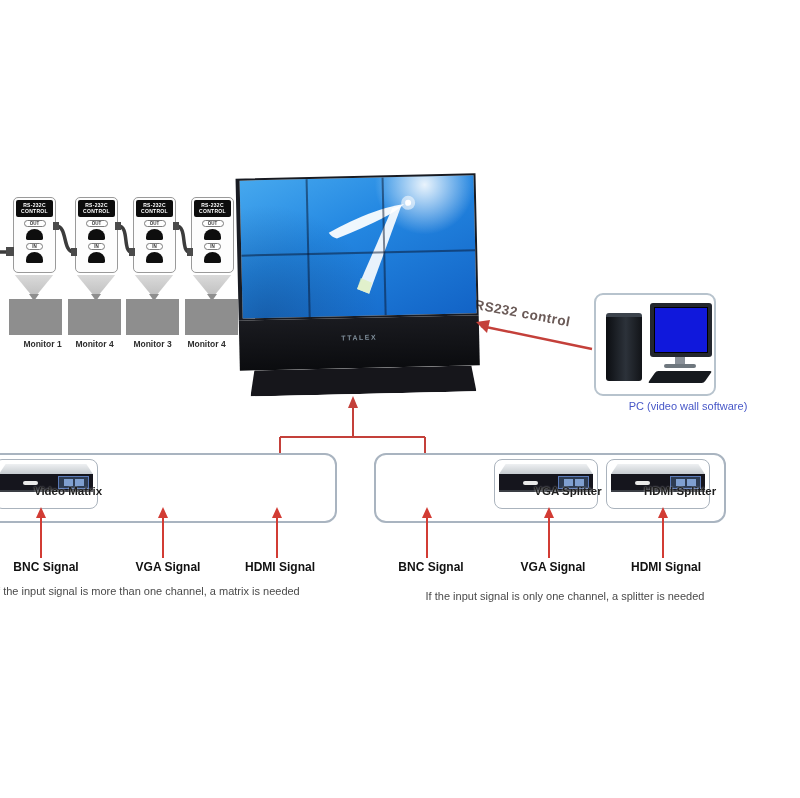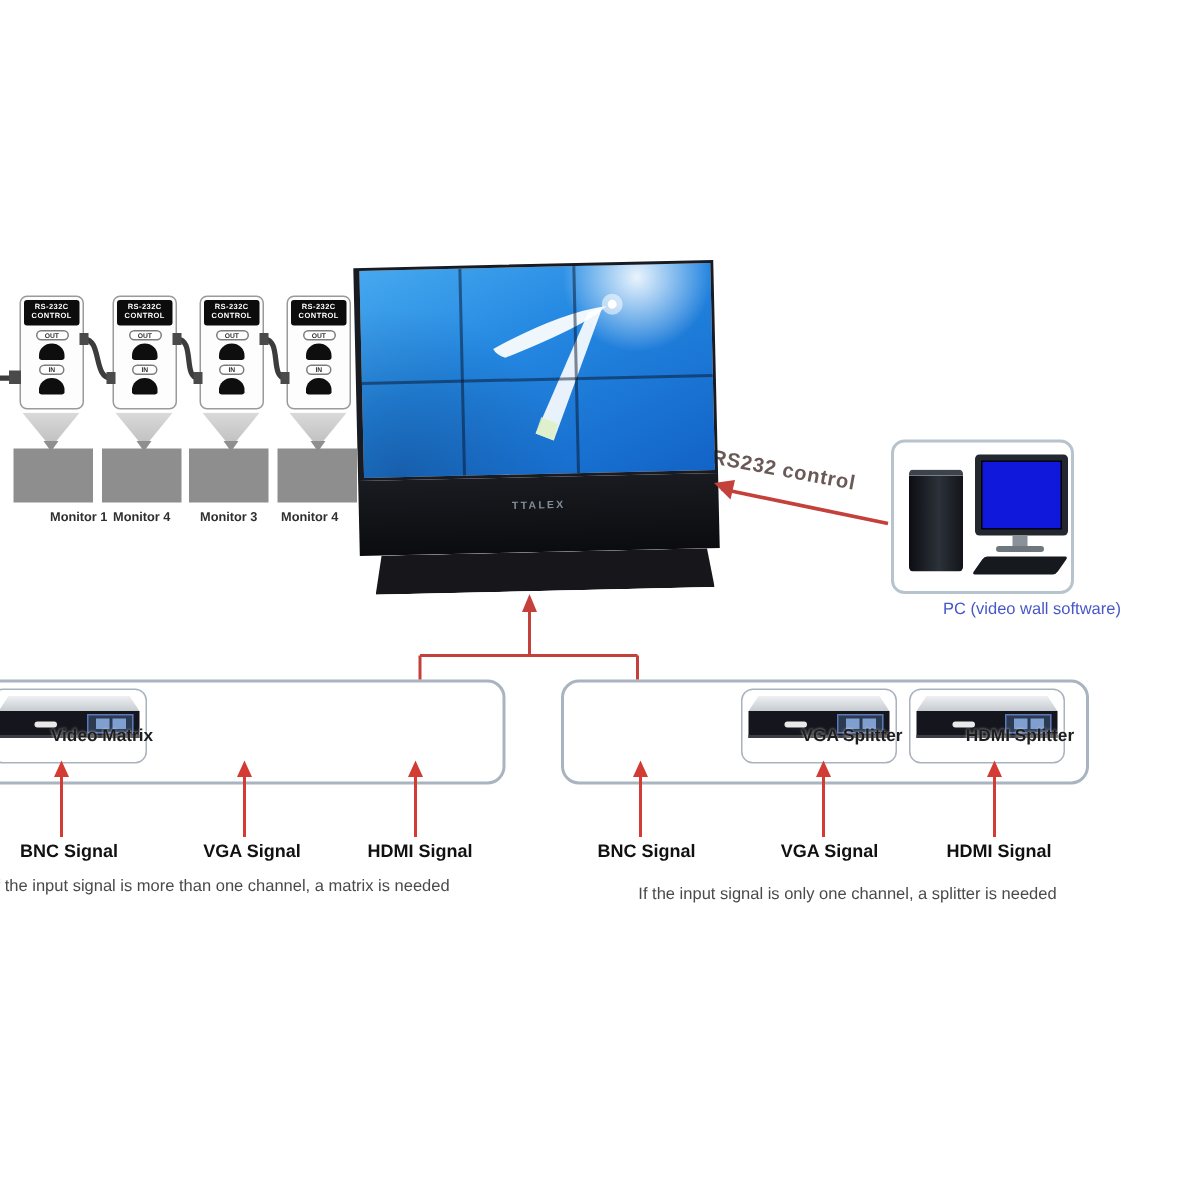--- a/index.html
+++ b/index.html
@@ -190,21 +190,21 @@
   <div class="beam" style="left:192px"></div>
   <div class="beam-tip" style="left:29px"></div>
   <div class="beam-tip" style="left:91px"></div>
   <div class="beam-tip" style="left:149px"></div>
   <div class="beam-tip" style="left:207px"></div>
 
   <div class="monitor" style="left:9px"></div>
   <div class="monitor" style="left:68px"></div>
   <div class="monitor" style="left:126px"></div>
   <div class="monitor" style="left:185px"></div>
-  <div class="monitor-label" style="left:22px">Monitor 1</div>
+  <div class="monitor-label" style="left:12px">Monitor 1</div>
   <div class="monitor-label" style="left:64px">Monitor 4</div>
   <div class="monitor-label" style="left:122px">Monitor 3</div>
   <div class="monitor-label" style="left:176px">Monitor 4</div>
 
   <div class="wall">
     <div class="wall-screen">
       <div class="grid-v" style="left:28%"></div>
       <div class="grid-v" style="left:60.5%"></div>
       <div class="grid-h" style="top:74px"></div>
       <svg width="234" height="138" viewBox="0 0 234 138">

